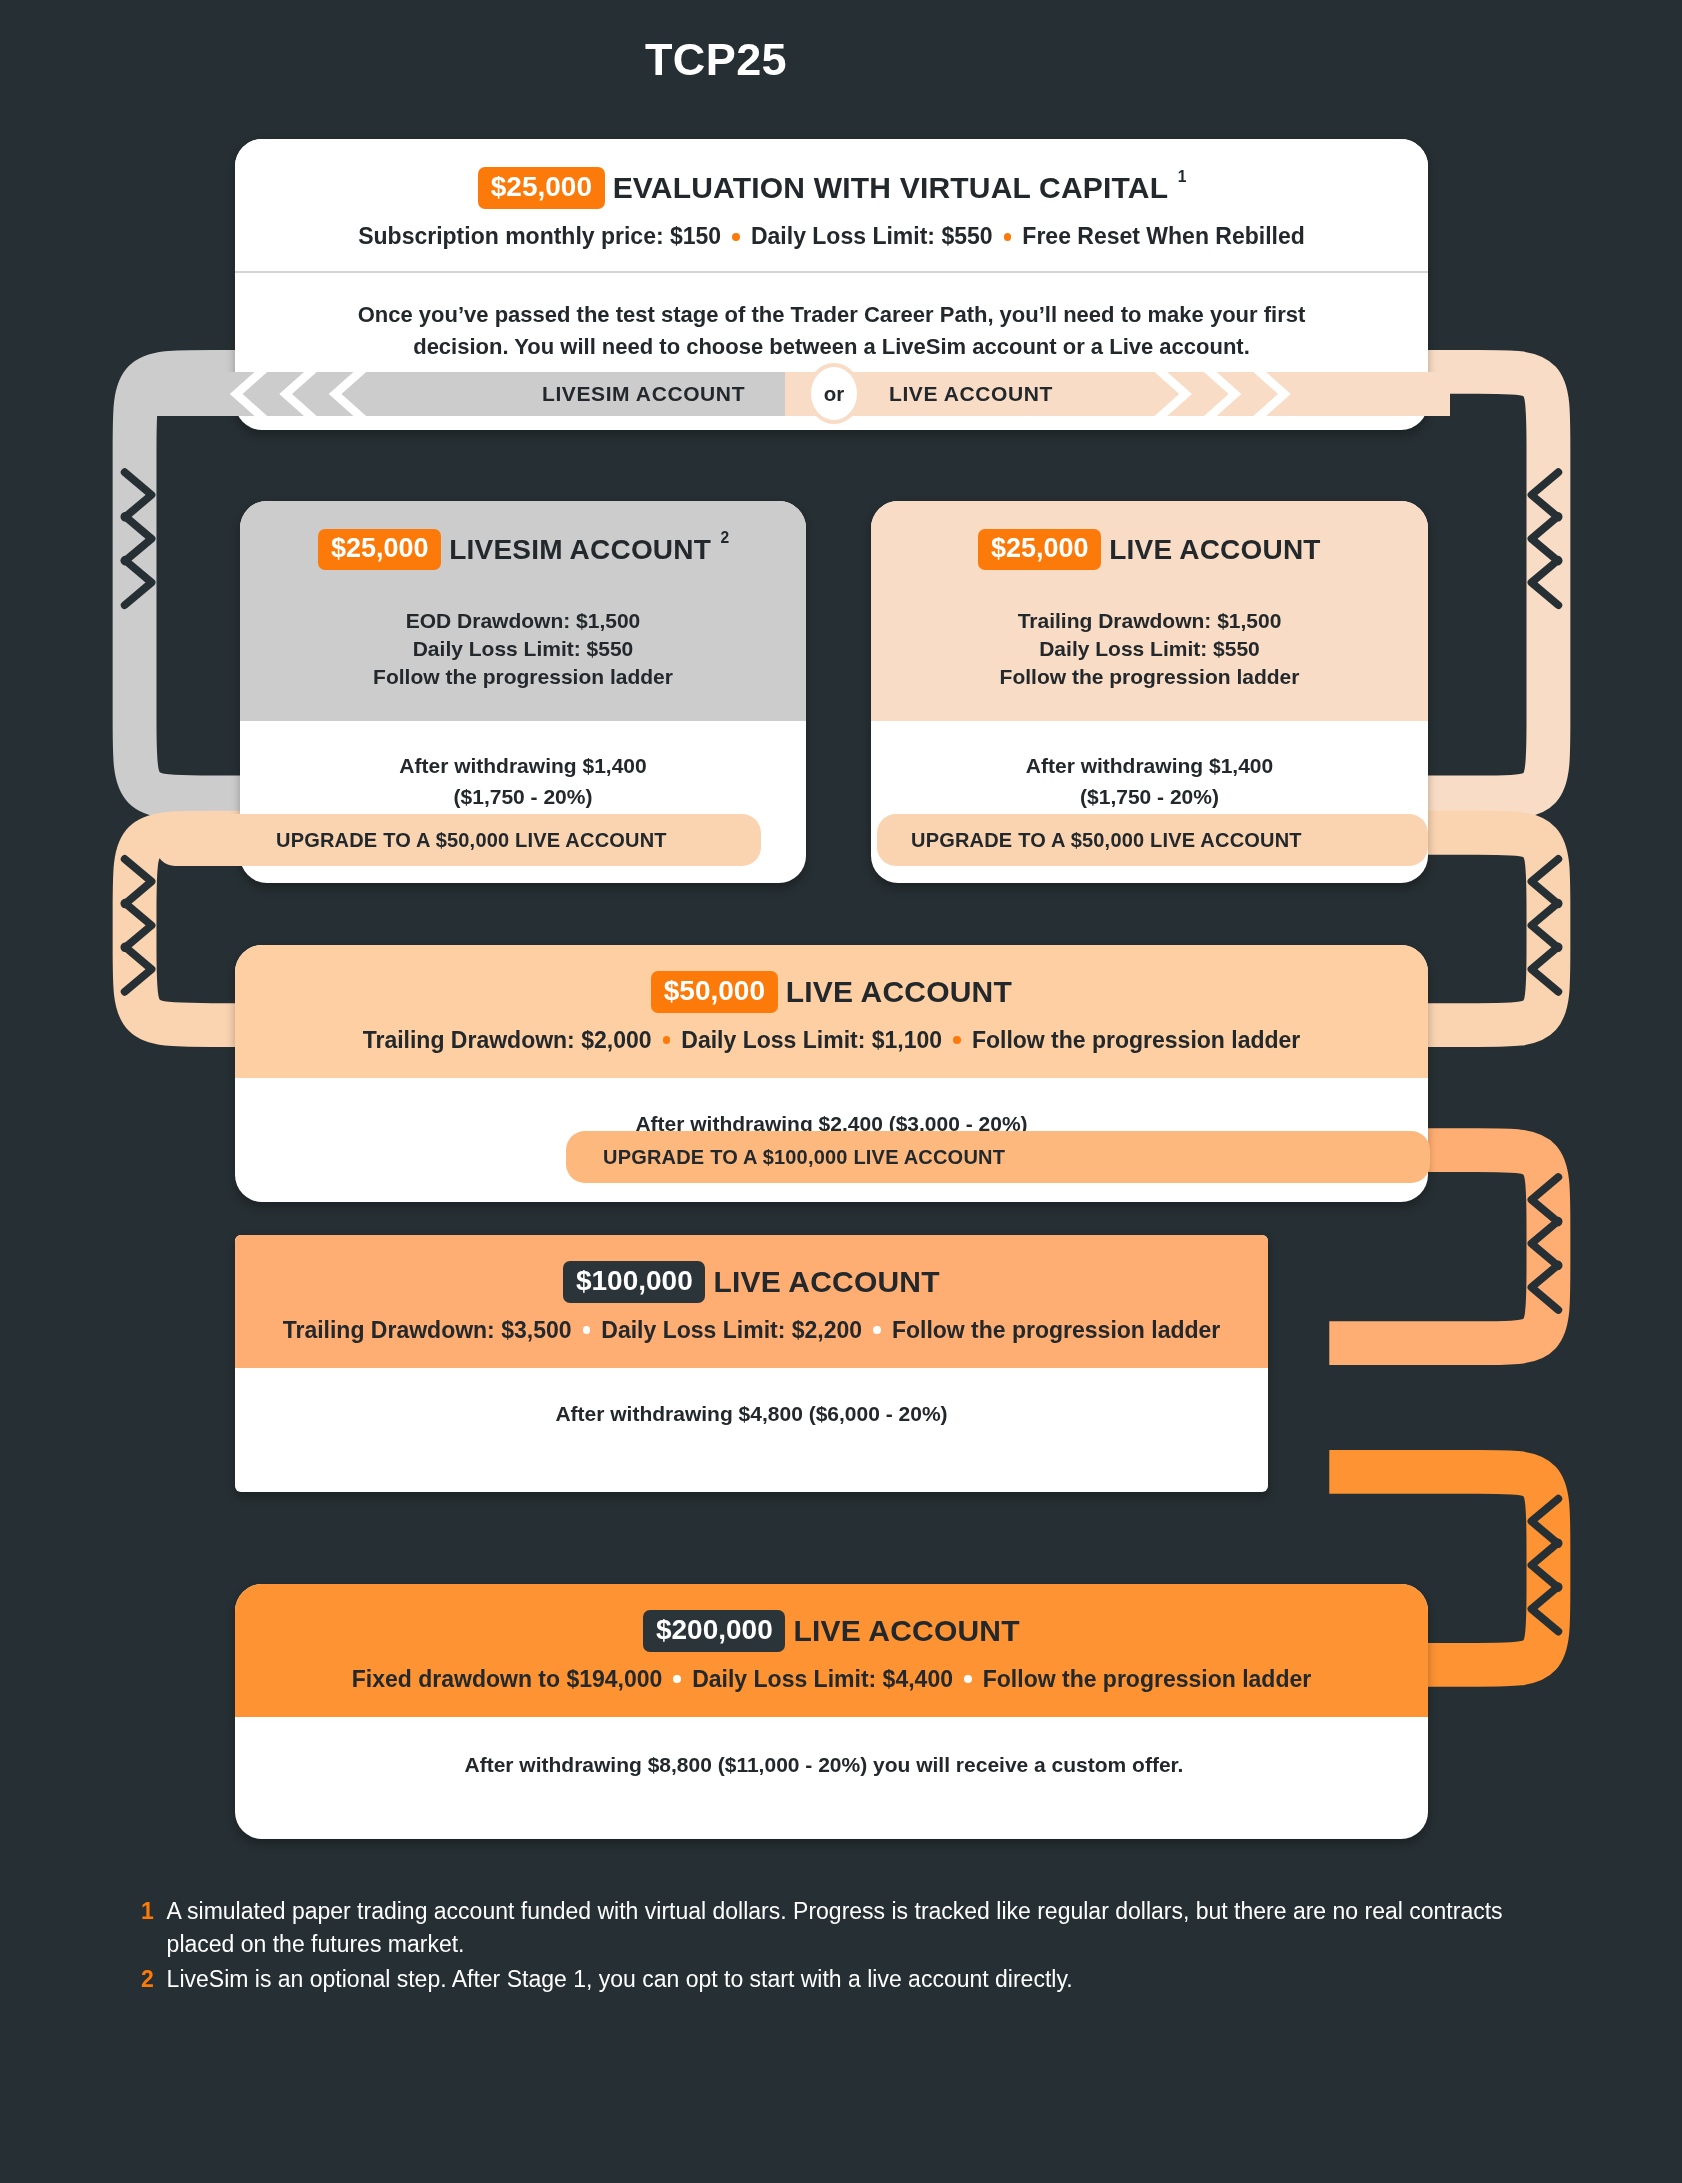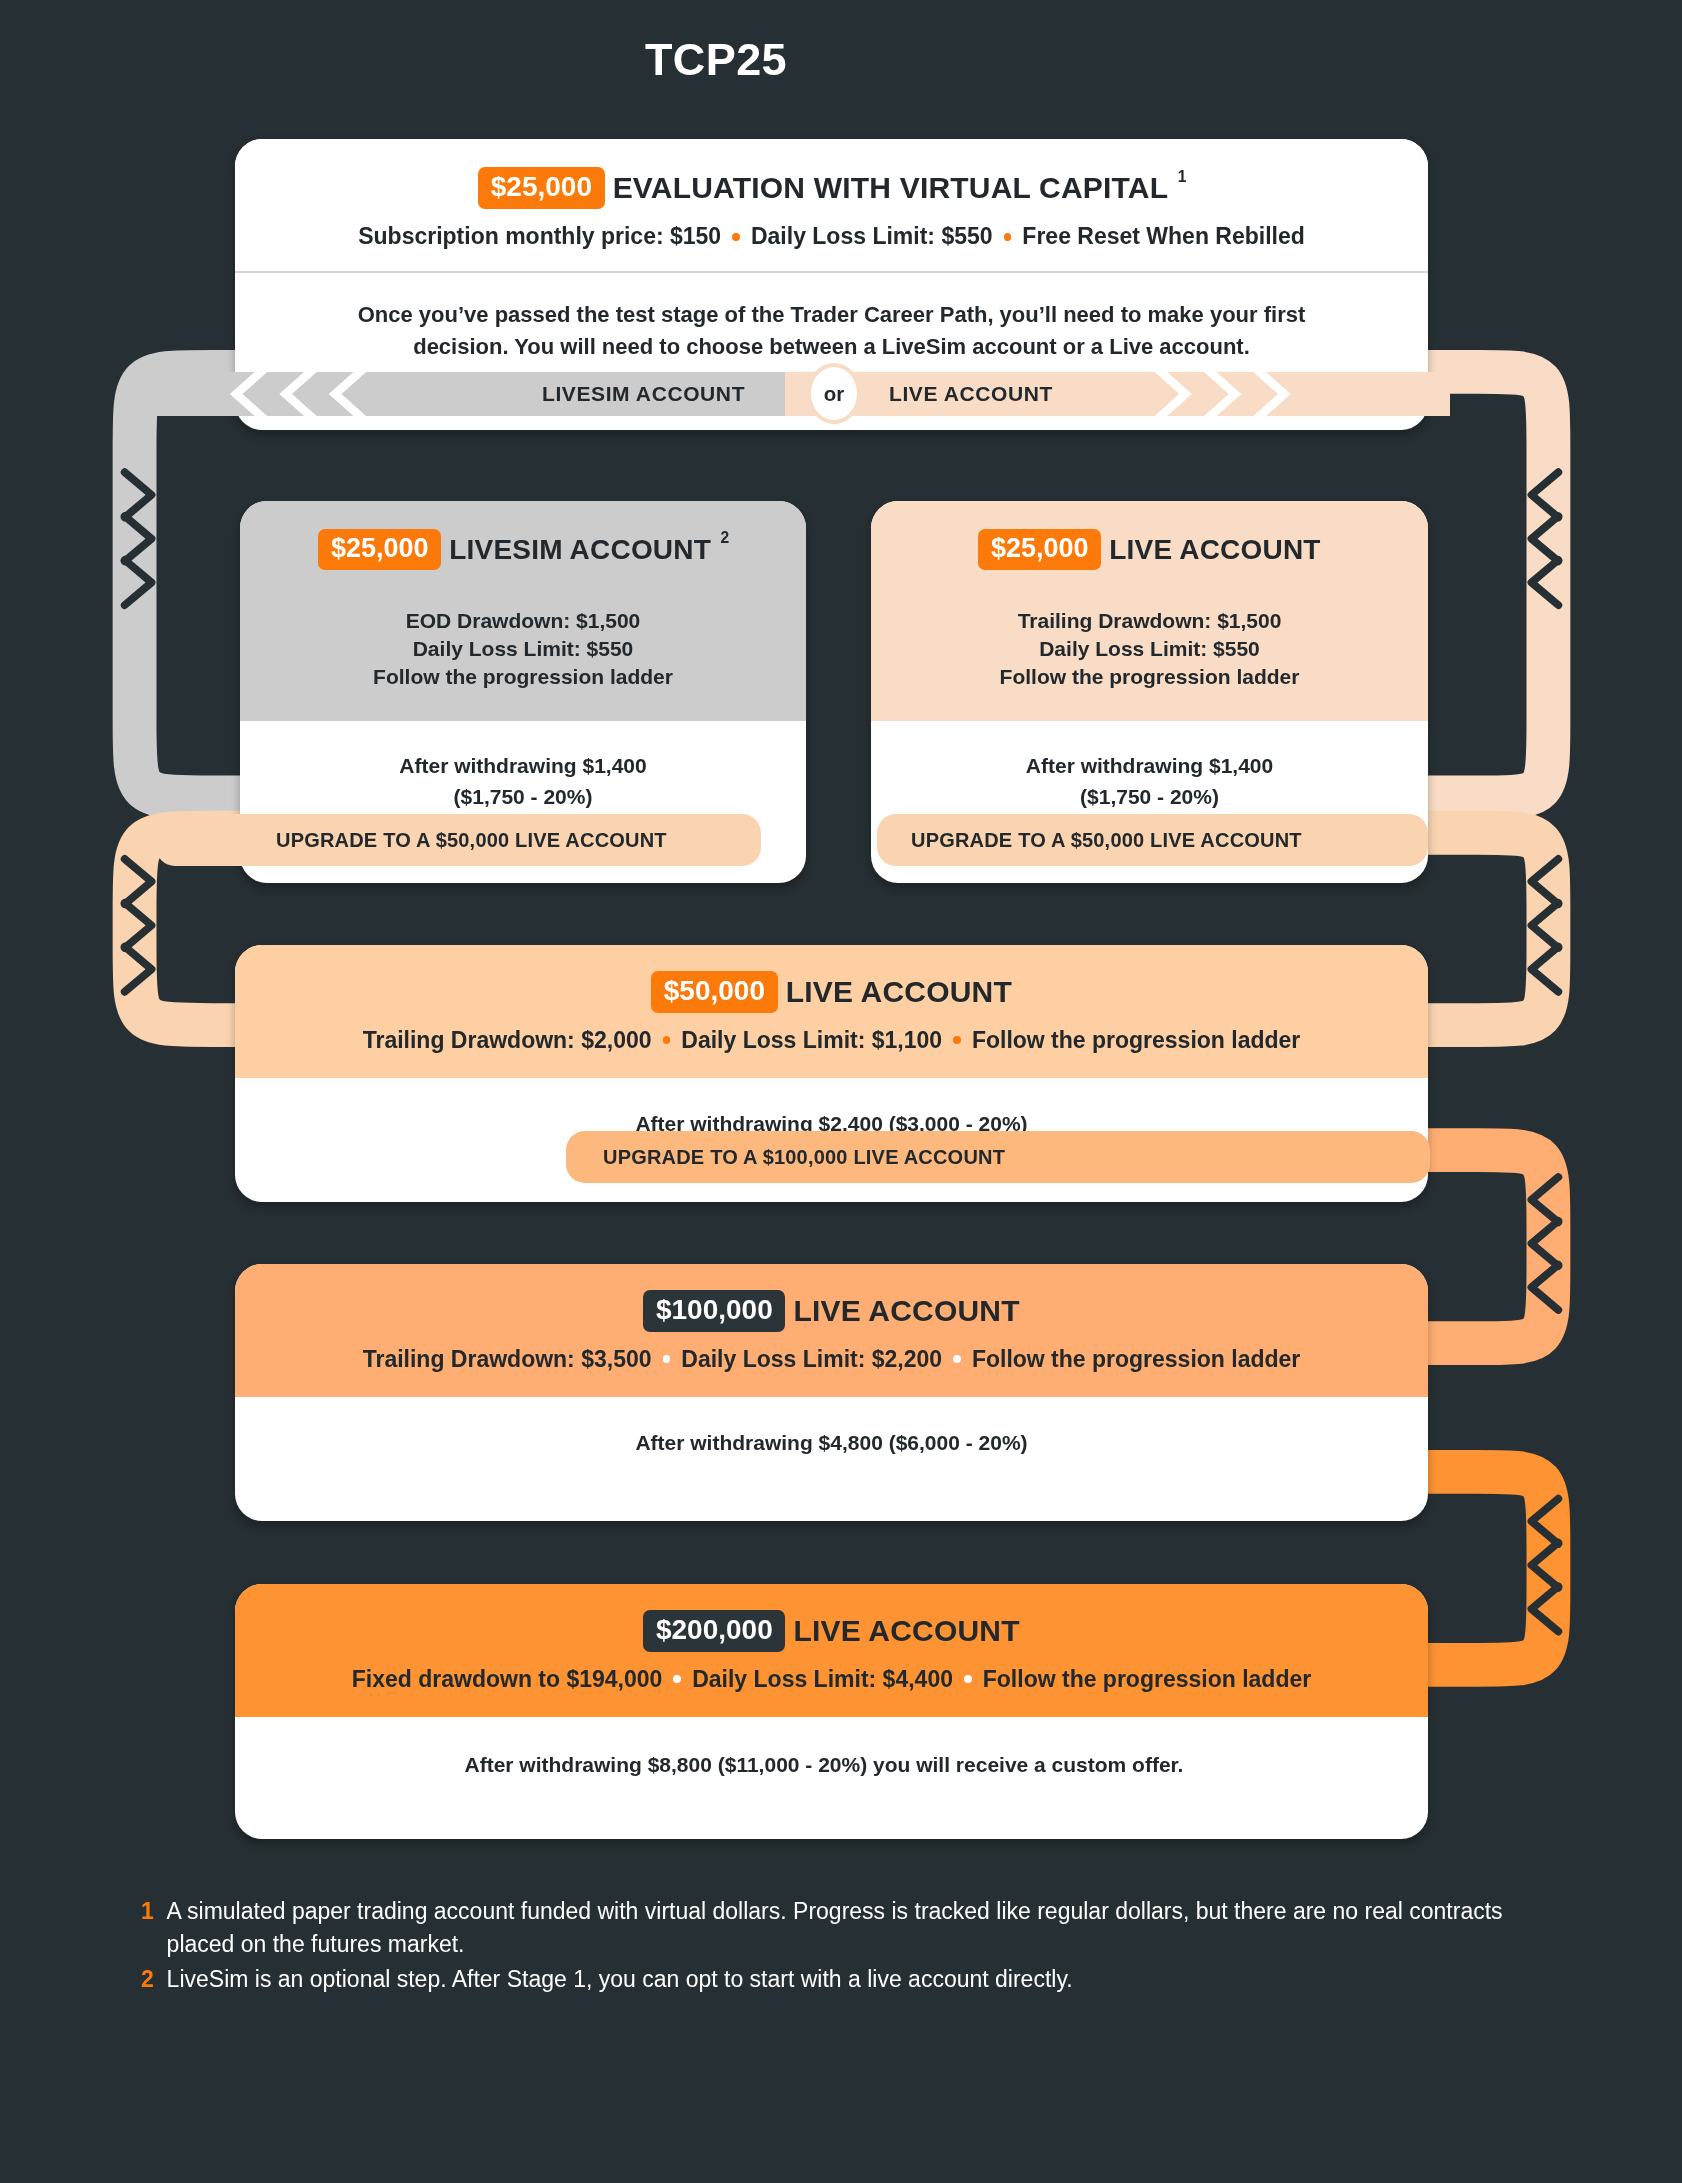--- a/index.html
+++ b/index.html
@@ -367,21 +367,21 @@
           <span class="dot"></span>
           <span>Follow the progression ladder</span>
         </div>
       </div>
       <div class="body-text" style="padding:31px 28px 0 28px;">After withdrawing $2,400 ($3,000 - 20%)</div>
     </div>
     <div class="pill orange1" style="left:566px; top:1131px; width:864px; padding-left:37px; background:#FDB87E;">
       <span>UPGRADE TO A $100,000 LIVE ACCOUNT</span>
     </div>
 
-    <div class="card" style="left:235px; top:1264px; width:1193px; height:257px;">
+    <div class="card" style="left:235px; top:1235px; width:1033px; height:257px;border-radius:6px;">
       <div class="band orange1" style="padding:25.5px 28px 24px 28px;">
         <div class="head-line">
           <span class="badge dark">$100,000</span>
           <span class="head-title">LIVE ACCOUNT</span>
         </div>
         <div class="meta-row">
           <span>Trailing Drawdown: $3,500</span>
           <span class="dot white"></span>
           <span>Daily Loss Limit: $2,200</span>
           <span class="dot white"></span>

